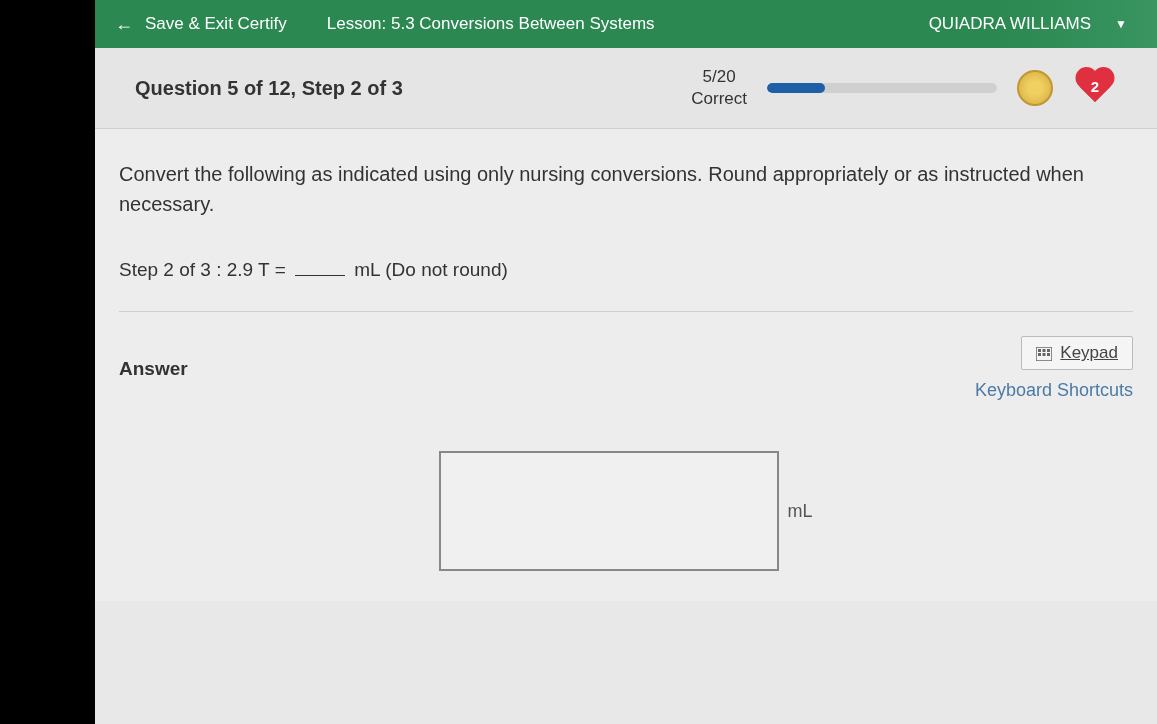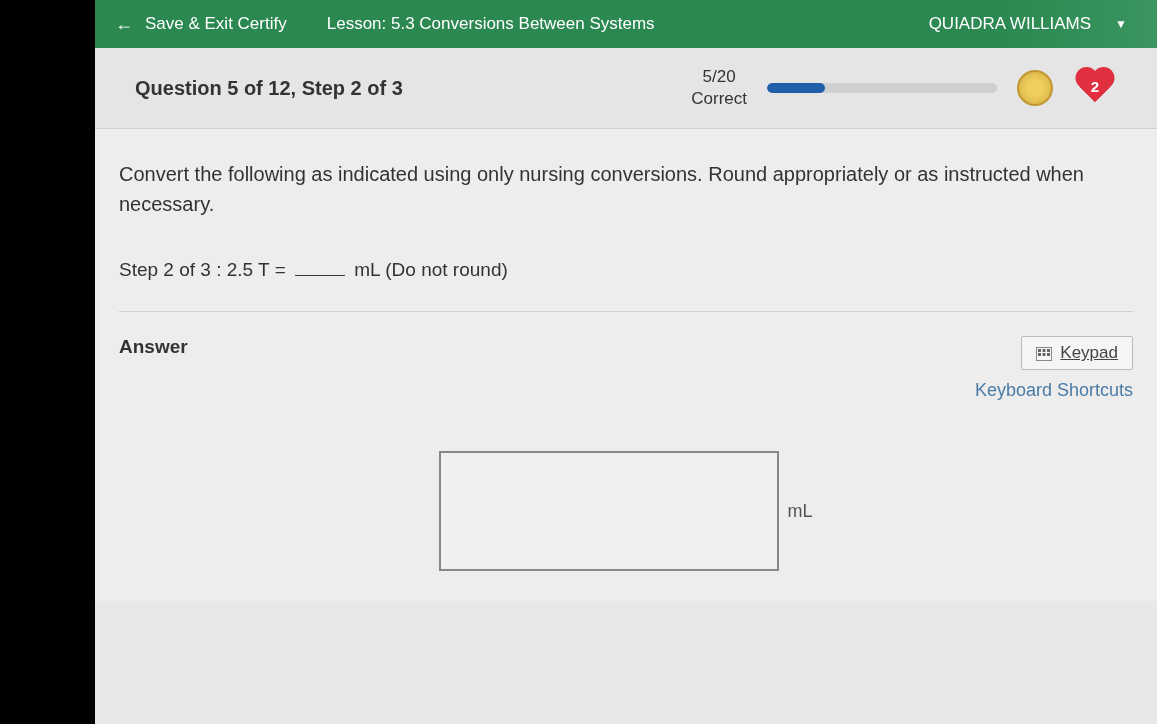--- a/index.html
+++ b/index.html
@@ -164,21 +164,21 @@
       margin: 0 4px;
     }
     .answer-section {
       border-top: 1px solid #d0d0d0;
       padding-top: 24px;
       position: relative;
     }
     .answer-header {
       display: flex;
       justify-content: space-between;
-      align-items: flex-start;
+      align-items: center;
     }
     .answer-title {
       font-weight: 700;
       color: #333;
       font-size: 19px;
     }
     .keypad-controls {
       text-align: right;
     }
     .keypad-button {
@@ -260,21 +260,21 @@
       <div class="coin-icon"></div>
       <div class="heart-icon">
         <div class="heart-shape"></div>
         <span class="heart-text">2</span>
       </div>
     </div>
 
     <div class="content-area">
       <div class="instruction-text">Convert the following as indicated using only nursing conversions.  Round appropriately or as instructed when necessary.</div>
       <div class="step-line">
-        <span class="step-bold">Step 2 of 3 :</span><span>  2.5 T = </span><span class="blank-line"></span><span> mL  (Do not round)</span>
+        <span class="step-bold">Step 2 of 3 :</span><span>  2.9 T = </span><span class="blank-line"></span><span> mL  (Do not round)</span>
       </div>
 
       <div class="answer-section">
         <div class="answer-header">
           <div class="answer-title">Answer</div>
           <div class="keypad-controls">
             <button class="keypad-button">
               <span class="keypad-icon">
                 <svg viewBox="0 0 16 14">
                     <rect x="0" y="0" width="16" height="14" fill="none" stroke="#666" stroke-width="1.5"></rect>

